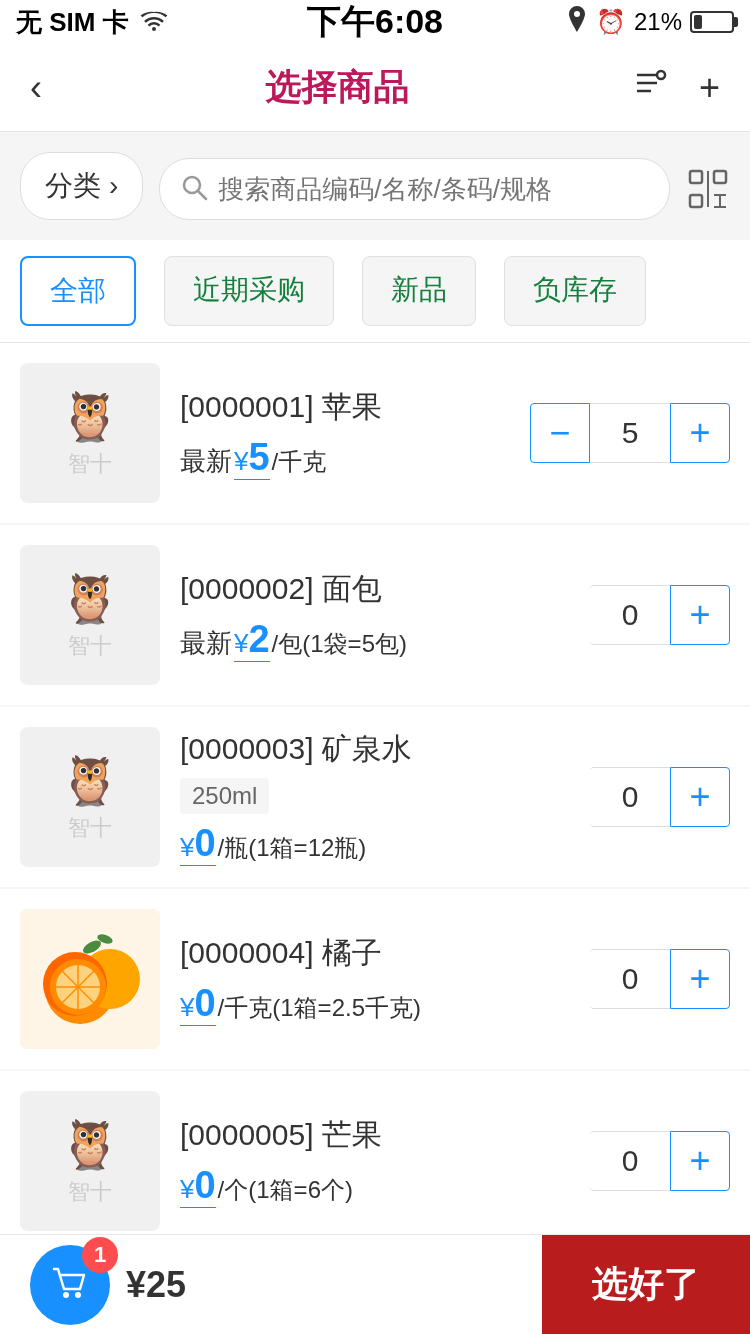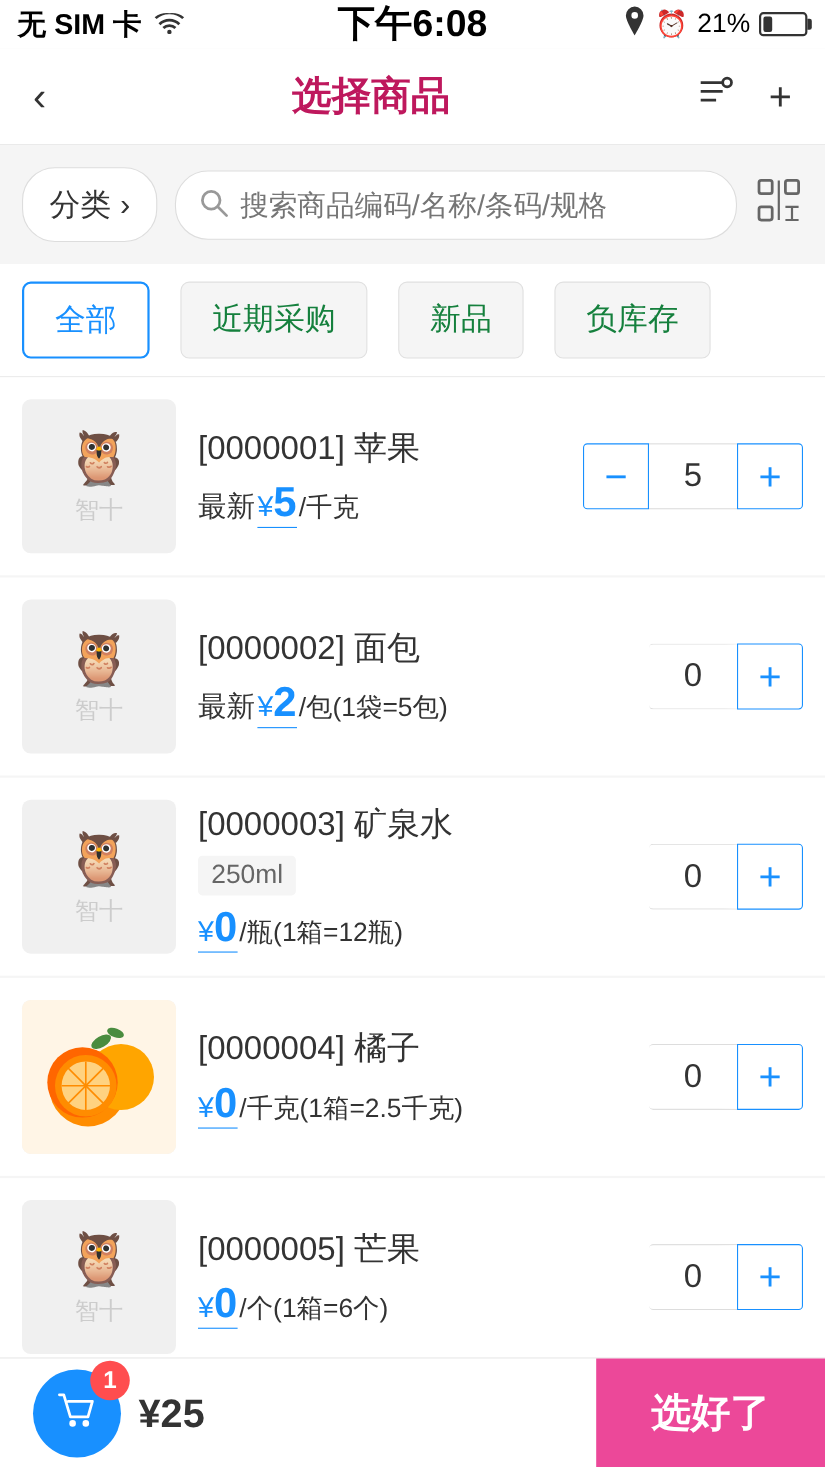--- a/index.html
+++ b/index.html
@@ -36,21 +36,21 @@
     }
     .nav-title { font-size: 36px; font-weight: 600; color: #be185d; }
     .nav-icon { font-size: 36px; color: #333; cursor: pointer; }
     .nav-right { display: flex; gap: 30px; align-items: center; }
 
     
     .filter-bar {
       background: #f5f5f5;
       padding: 20px 20px;
       display: flex;
-      align-items: center;
+      align-items: flex-end;
       gap: 16px;
     }
     .category-btn {
       background: #fff;
       border: 1px solid #ddd;
       border-radius: 30px;
       padding: 14px 24px;
       font-size: 28px;
       color: #333;
       display: flex;
@@ -237,21 +237,21 @@
       width: 36px;
       height: 36px;
       font-size: 22px;
       display: flex;
       align-items: center;
       justify-content: center;
       font-weight: 700;
     }
     .cart-total { font-size: 36px; font-weight: 700; color: #333; }
     .confirm-btn {
-      background: #ec4899;
+      background: #b91c1c;
       color: #fff;
       height: 100%;
       padding: 0 50px;
       font-size: 36px;
       font-weight: 600;
       display: flex;
       align-items: center;
       cursor: pointer;
       border: none;
     }

